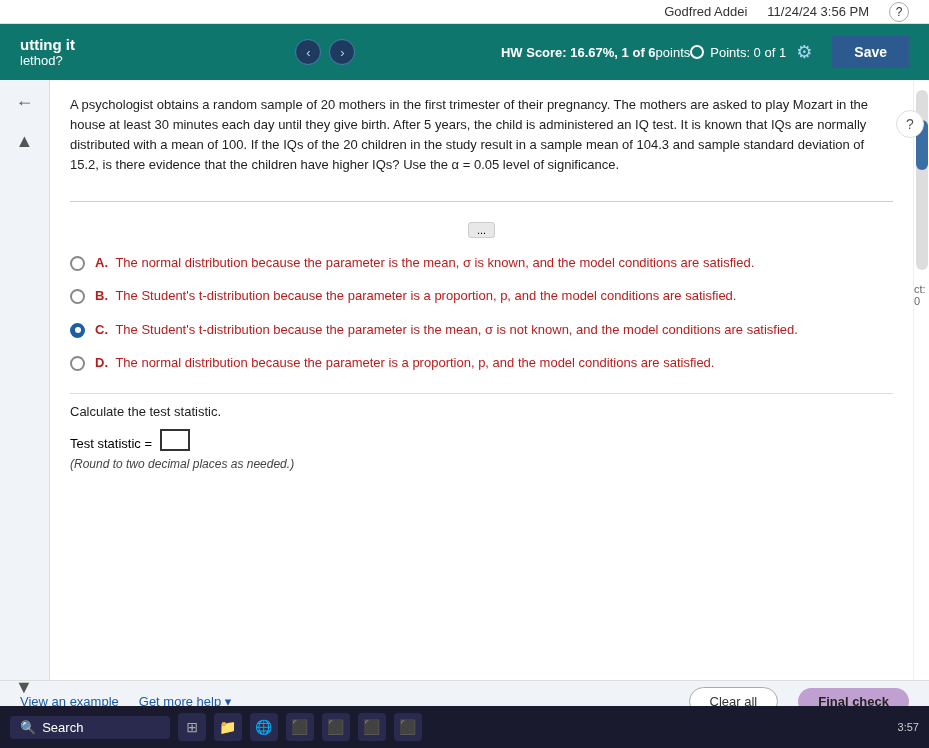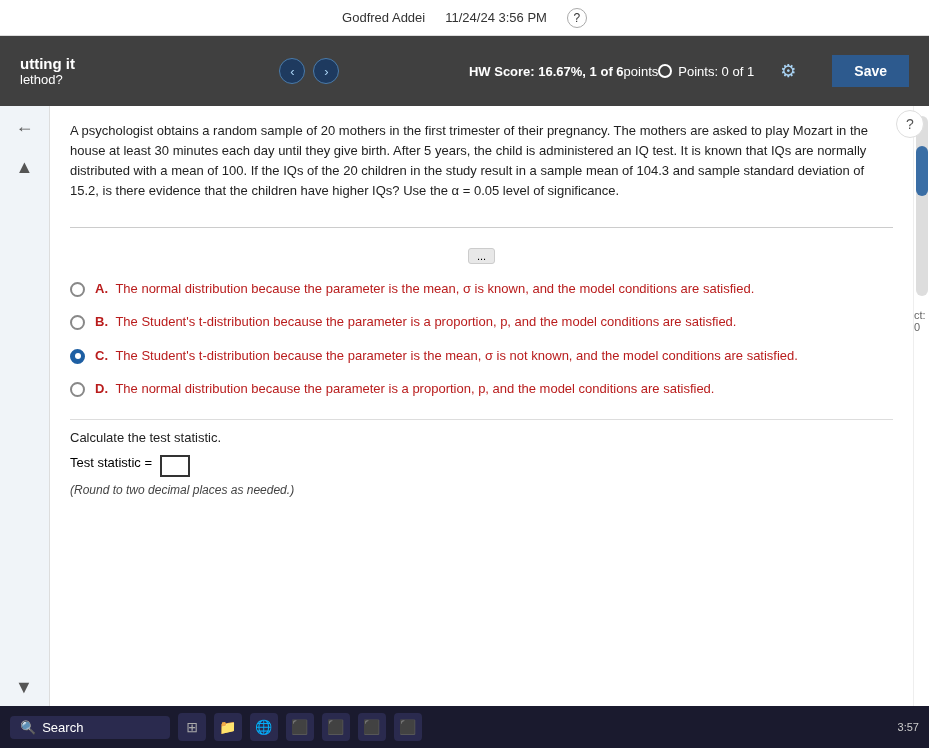--- a/index.html
+++ b/index.html
@@ -8,39 +8,39 @@
       height: 748px;
       background: #1a1a2e;
       font-family: Arial, sans-serif;
       overflow: hidden;
       position: relative;
     }
 
     
     .top-bar {
       background: #fff;
-      height: 36px;
-      display: flex;
-      align-items: center;
-      justify-content: center;
+      height: 24px;
+      display: flex;
+      align-items: center;
+      justify-content: flex-end;
       gap: 20px;
       font-size: 13px;
       color: #333;
       border-bottom: 1px solid #ddd;
       padding: 0 20px;
     }
 
     
     .header-nav {
-      background: #404040;
-      height: 70px;
+      background: #0f766e;
+      height: 56px;
       display: flex;
       align-items: center;
       padding: 0 20px;
-      gap: 16px;
+      gap: 0;
     }
 
     .nav-left {
       color: #fff;
       font-size: 13px;
       min-width: 130px;
     }
     .nav-left .nav-title {
       font-weight: bold;
       font-size: 15px;
@@ -230,21 +230,21 @@
     }
 
     .calculate-text {
       font-size: 13px;
       color: #222;
       margin-bottom: 10px;
     }
 
     .test-statistic-row {
       display: flex;
-      align-items: flex-start;
+      align-items: flex-end;
       gap: 8px;
       font-size: 13px;
       margin-bottom: 6px;
     }
 
     .input-box {
       width: 30px;
       height: 22px;
       border: 2px solid #333;
       display: inline-block;

